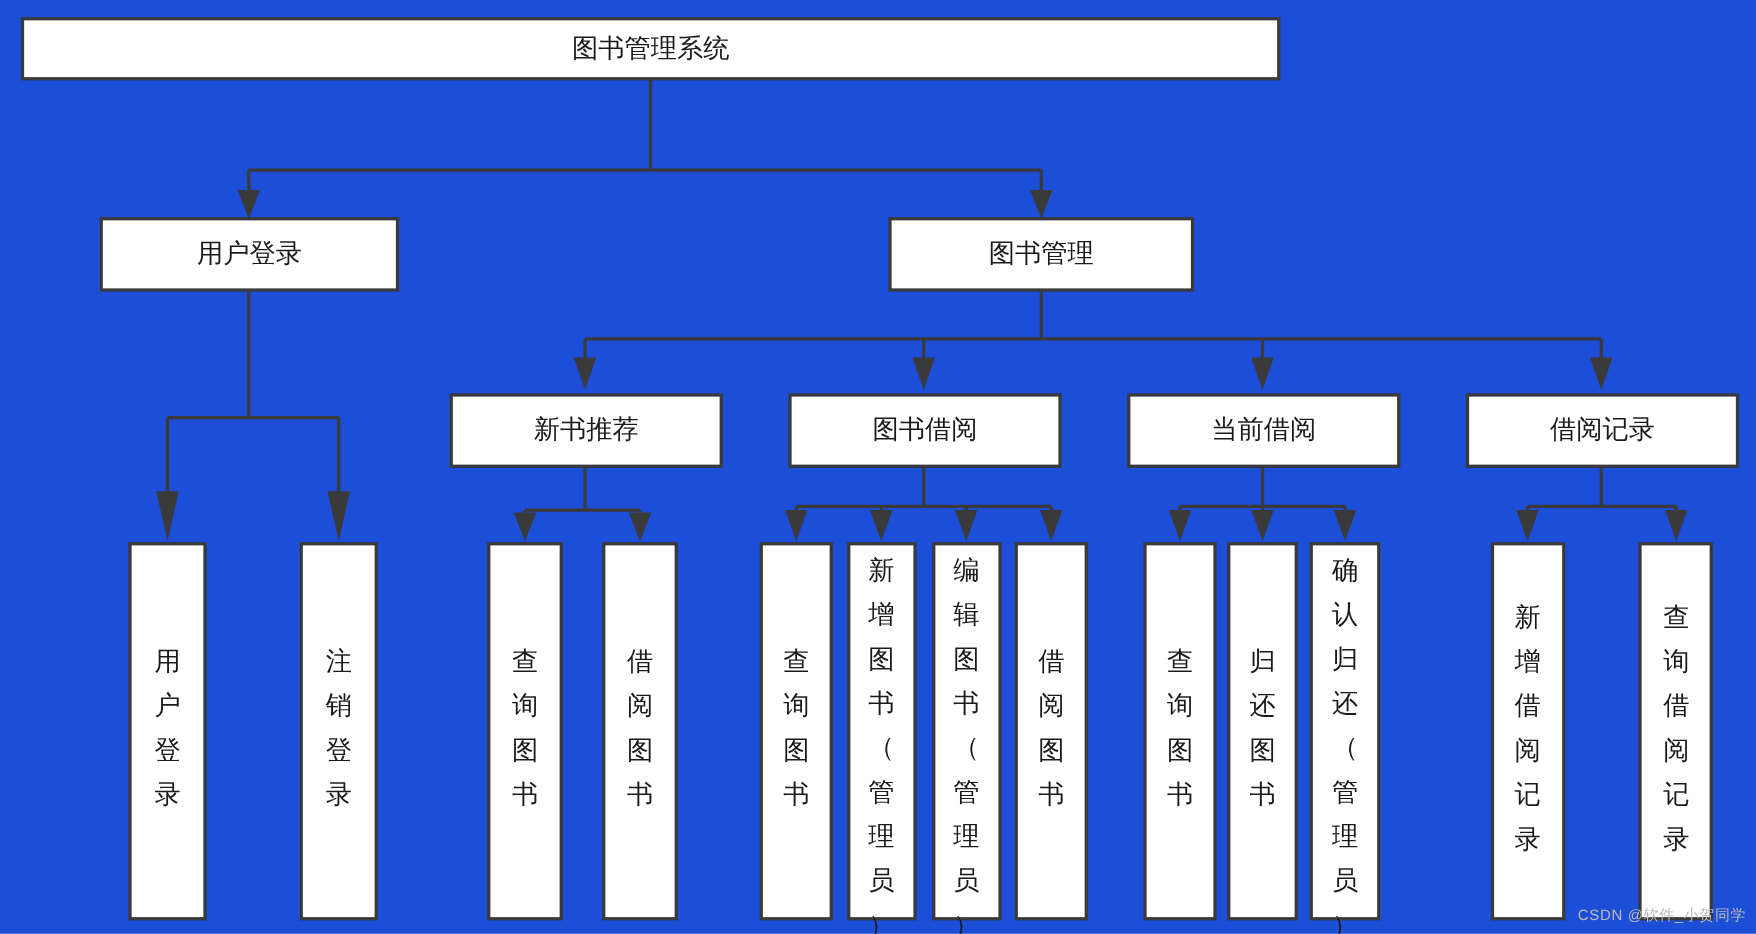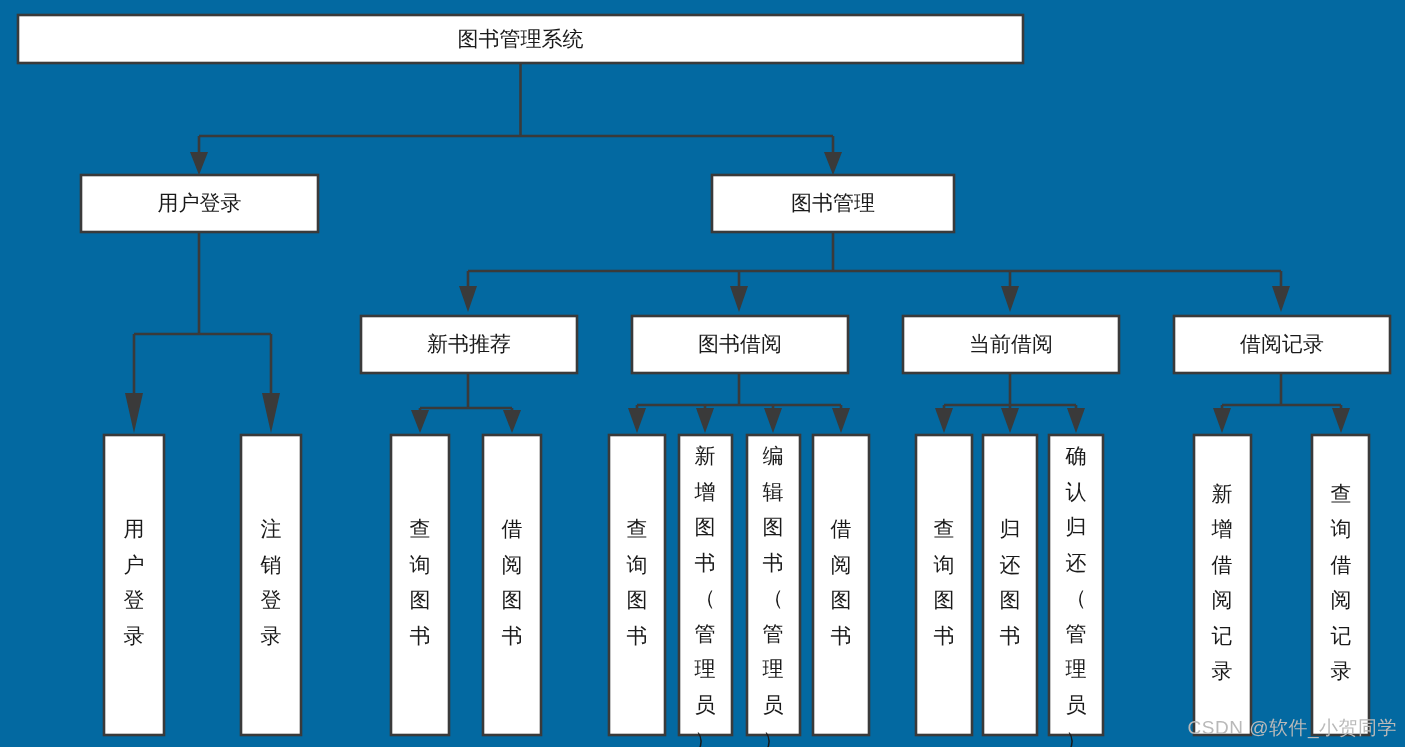--- a/index.html
+++ b/index.html
@@ -10,21 +10,21 @@
   body {
     width: 1405px;
     height: 747px;
     font-family: "Liberation Sans", sans-serif;
     overflow: hidden;
   }
   #diagram-root {
     position: relative;
     width: 1405px;
     height: 747px;
-    background: #0369a1;
+    background: #1d4ed8;
     text-align: center;
   }
   svg#flow {
     position: absolute;
     left: 0;
     top: 0;
     width: 1405px;
     height: 747px;
     display: block;
   }
@@ -56,21 +56,21 @@
     font-size: 21px;
     fill: #1a1a1a;
     text-anchor: middle;
     white-space: pre;
   }
   .watermark {
     position: absolute;
     right: 8px;
     bottom: 6px;
     font-family: "Liberation Sans", sans-serif;
-    font-size: 19px;
+    font-size: 12px;
     color: #b9b9b9;
     letter-spacing: 0.5px;
     user-select: none;
     white-space: pre;
   }
 </style>
 </head>
 <body>
 
 <div id="diagram-root">

